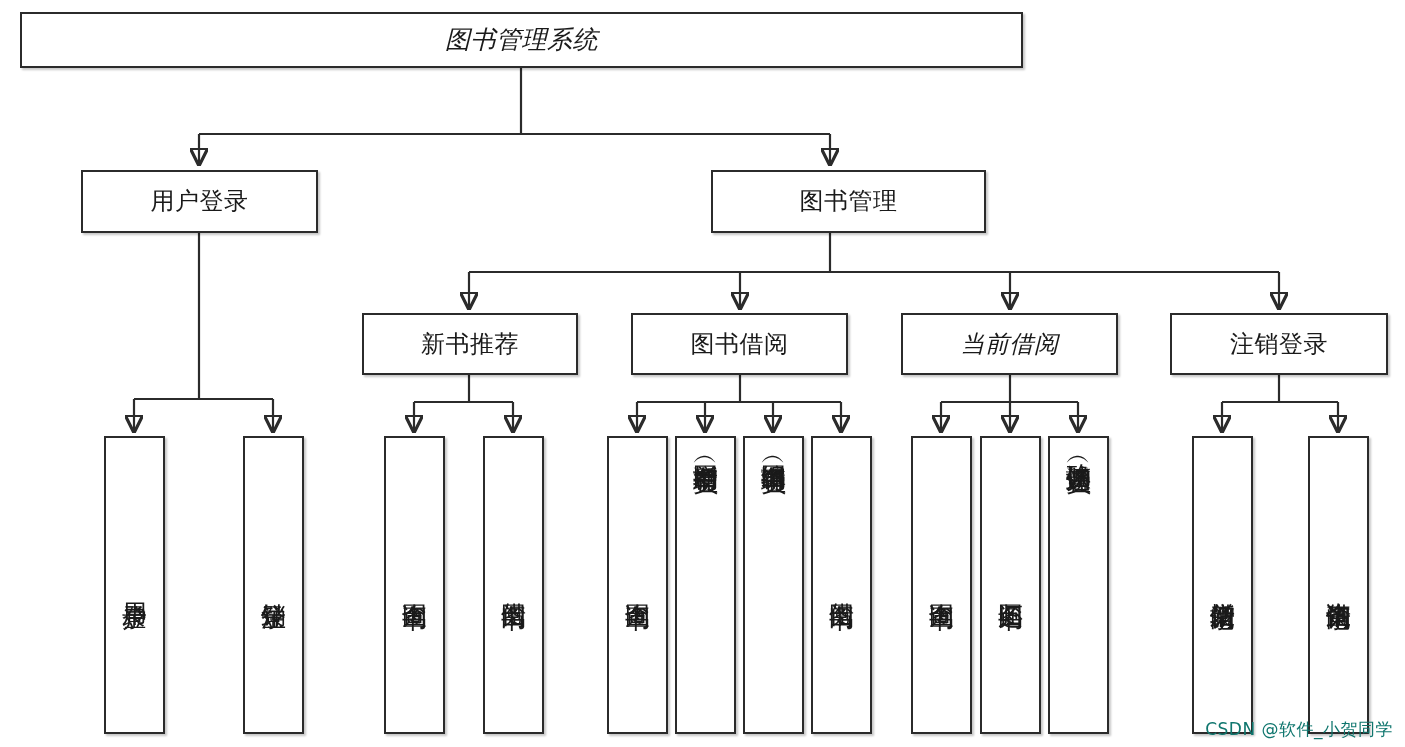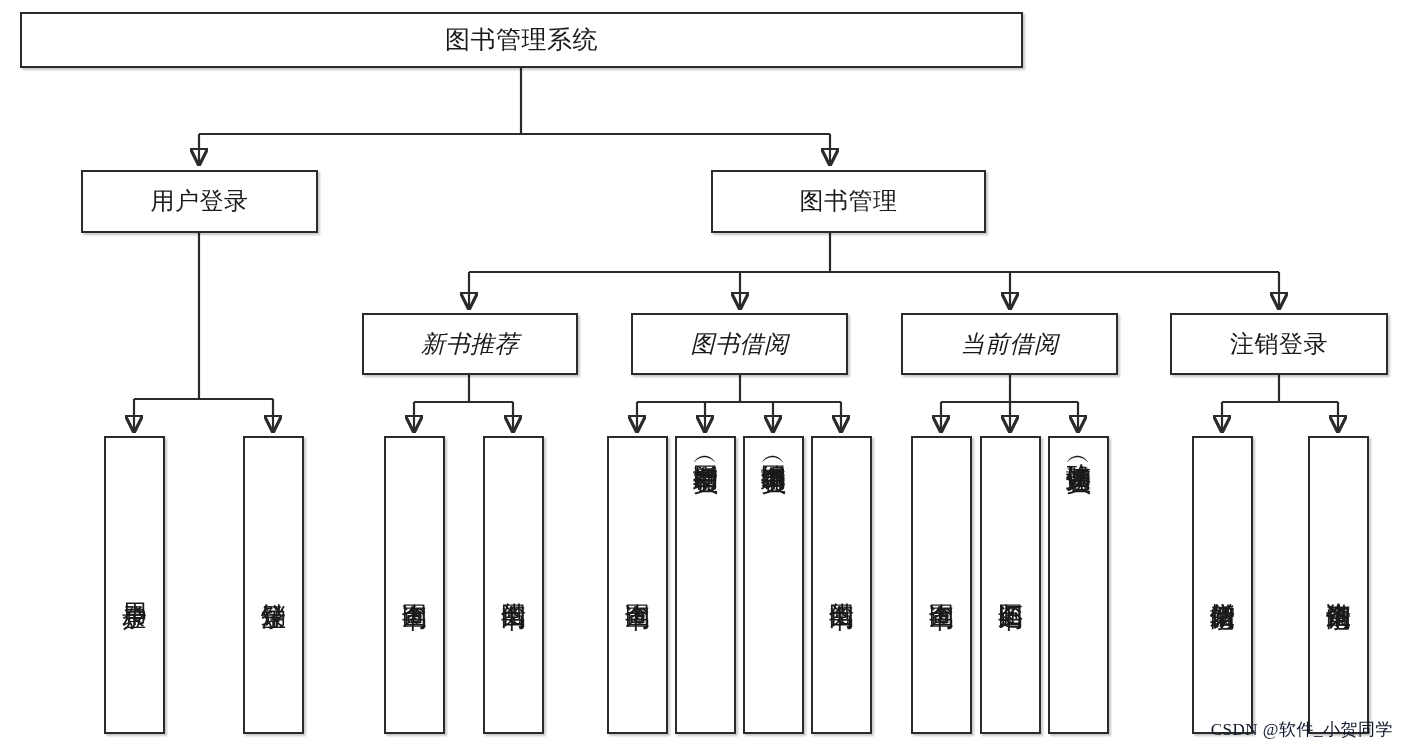--- a/index.html
+++ b/index.html
@@ -32,20 +32,21 @@
     text-align: center;
     line-height: 1.1;
     white-space: nowrap;
   }
   .node.horizontal .node-label {
     font-size: 24px;
     letter-spacing: 0.5px;
   }
   .node.root .node-label {
     font-size: 25px;
+    font-style: italic;
   }
   .node.vertical {
     align-items: flex-start;
     padding-top: 6px;
   }
   .node.vertical .node-label {
     writing-mode: vertical-rl;
     text-orientation: upright;
     font-size: 25px;
     letter-spacing: 1px;
@@ -72,24 +73,23 @@
   svg.connectors path {
     stroke: #2b2b2b;
     stroke-width: 2.2;
     fill: none;
   }
   .watermark {
     position: absolute;
     right: 12px;
     bottom: 6px;
     font-size: 17px;
-    color: #0f172a;
+    color: #0f766e;
     letter-spacing: 0.5px;
     white-space: nowrap;
-    font-family: Liberation Serif, serif;
   }
 </style>
 </head>
 <body>
 
 <div id="diagram-root">
 
   <svg class="connectors" viewBox="0 0 1405 747">
     <defs>
       <marker id="arrow" viewBox="0 0 12 12" refX="10" refY="6" markerWidth="8" markerHeight="8" orient="auto-start-reverse">
@@ -146,25 +146,25 @@
   </div>
 
   <div class="node horizontal" style="left:81px; top:170px; width:237px; height:63px;">
     <span class="node-label">用户登录</span>
   </div>
 
   <div class="node horizontal" style="left:711px; top:170px; width:275px; height:63px;">
     <span class="node-label">图书管理</span>
   </div>
 
-  <div class="node horizontal" style="left:362px; top:313px; width:216px; height:62px;font-style:italic;">
+  <div class="node horizontal" style="left:362px; top:313px; width:216px; height:62px;">
     <span class="node-label">新书推荐</span>
   </div>
 
-  <div class="node horizontal" style="left:631px; top:313px; width:217px; height:62px;font-style:italic;">
+  <div class="node horizontal" style="left:631px; top:313px; width:217px; height:62px;">
     <span class="node-label">图书借阅</span>
   </div>
 
   <div class="node horizontal" style="left:901px; top:313px; width:217px; height:62px;font-style:italic;">
     <span class="node-label">当前借阅</span>
   </div>
 
   <div class="node horizontal" style="left:1170px; top:313px; width:218px; height:62px;">
     <span class="node-label">注销登录</span>
   </div>

